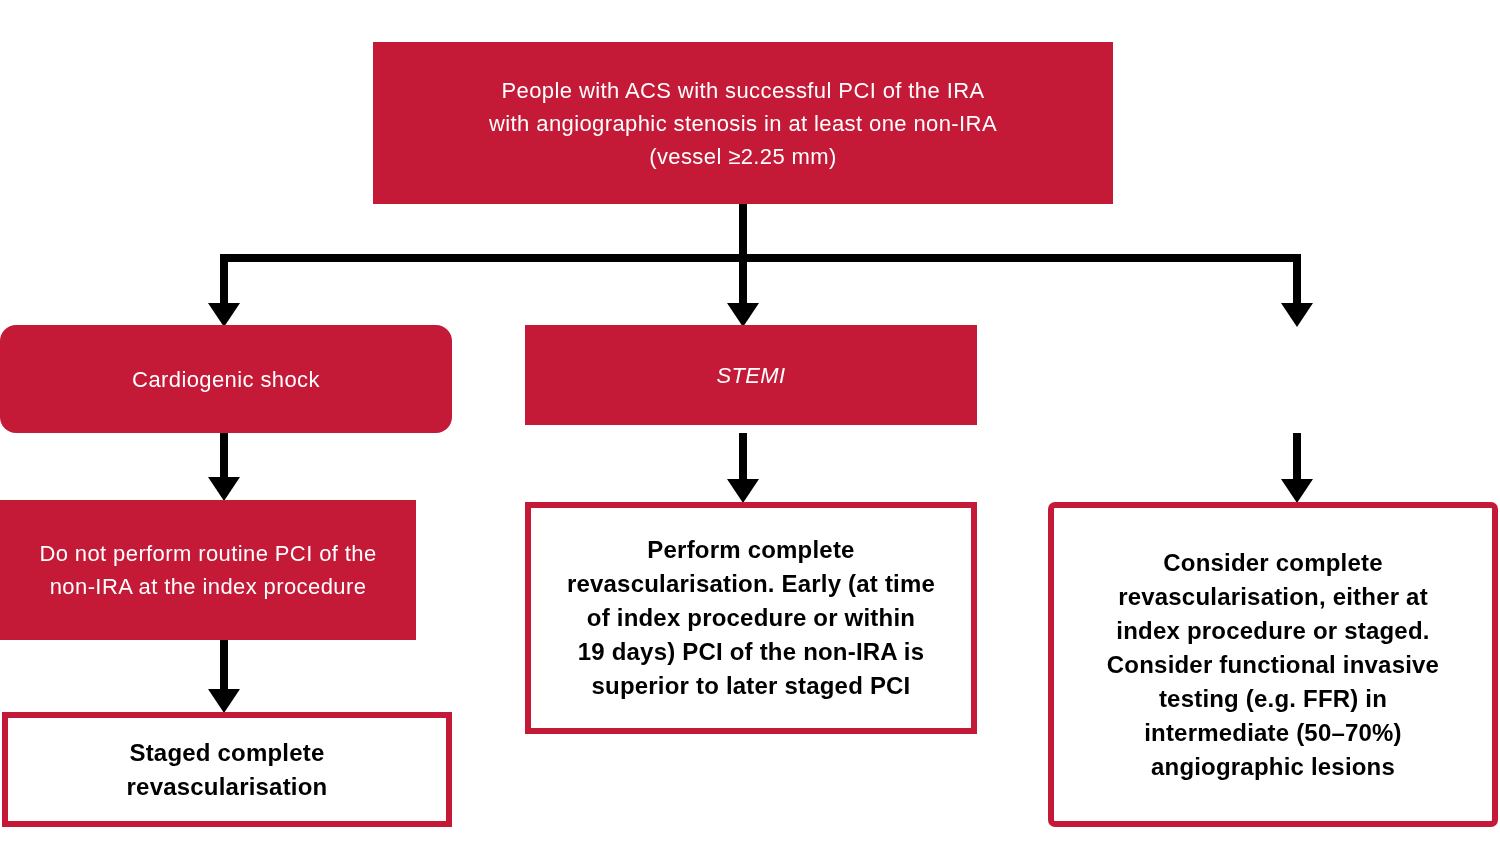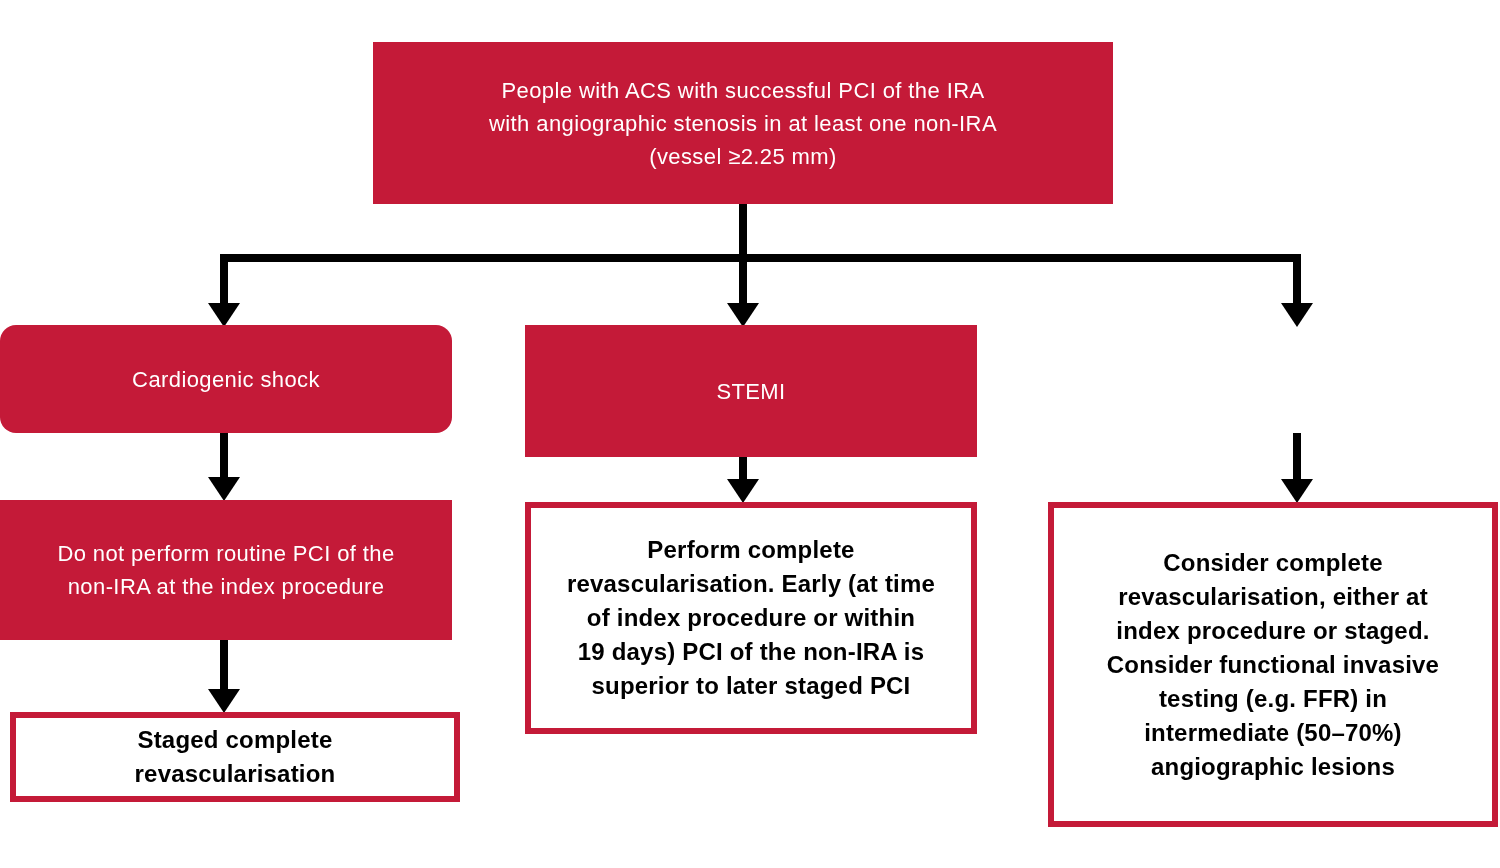--- a/index.html
+++ b/index.html
@@ -70,44 +70,44 @@
   <div class="box red-box" style="left:373px; top:42px; width:740px; height:162px;">
     <div class="txt">People with ACS with successful PCI of the IRA
 with angiographic stenosis in at least one non-IRA
 (vessel ≥2.25 mm)</div>
   </div>
 
   <div class="box red-box" style="left:0px; top:325px; width:452px; height:108px;border-radius:16px;">
     <div class="txt">Cardiogenic shock</div>
   </div>
 
-  <div class="box red-box" style="left:525px; top:325px; width:452px; height:132px;">
+  <div class="box red-box" style="left:525px; top:325px; width:452px; height:100px;font-style:italic;">
     <div class="txt">STEMI</div>
   </div>
 
 
-  <div class="box red-box" style="left:0px; top:500px; width:452px; height:140px;">
+  <div class="box red-box" style="left:0px; top:500px; width:416px; height:140px;">
     <div class="txt">Do not perform routine PCI of the
 non-IRA at the index procedure</div>
   </div>
 
-  <div class="box white-box" style="left:10px; top:712px; width:450px; height:90px;">
+  <div class="box white-box" style="left:2px; top:712px; width:450px; height:115px;">
     <div class="txt">Staged complete
 revascularisation</div>
   </div>
 
   <div class="box white-box" style="left:525px; top:502px; width:452px; height:232px;">
     <div class="txt">Perform complete
 revascularisation. Early (at time
 of index procedure or within
 19 days) PCI of the non-IRA is
 superior to later staged PCI</div>
   </div>
 
-  <div class="box white-box" style="left:1048px; top:502px; width:450px; height:325px;">
+  <div class="box white-box" style="left:1048px; top:502px; width:450px; height:325px;border-radius:7px;">
     <div class="txt">Consider complete
 revascularisation, either at
 index procedure or staged.
 Consider functional invasive
 testing (e.g. FFR) in
 intermediate (50–70%)
 angiographic lesions</div>
   </div>
 
 </div>

